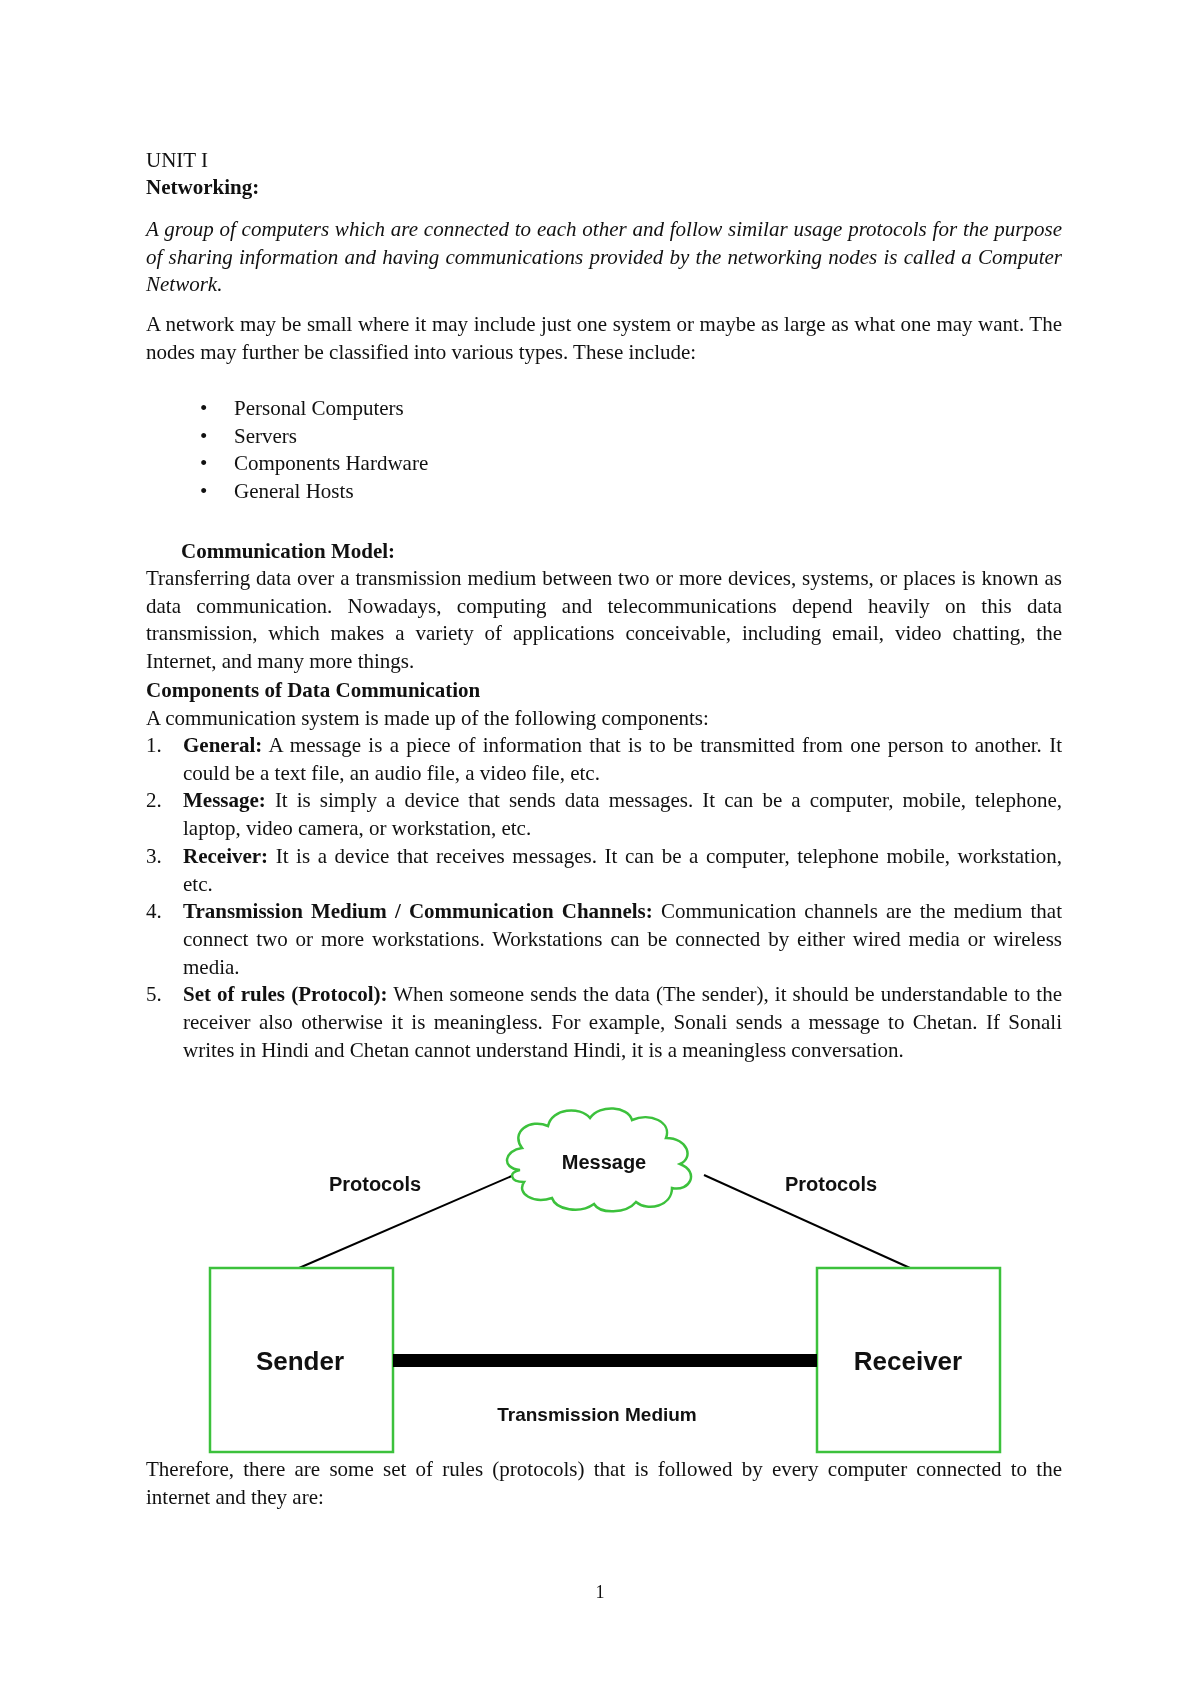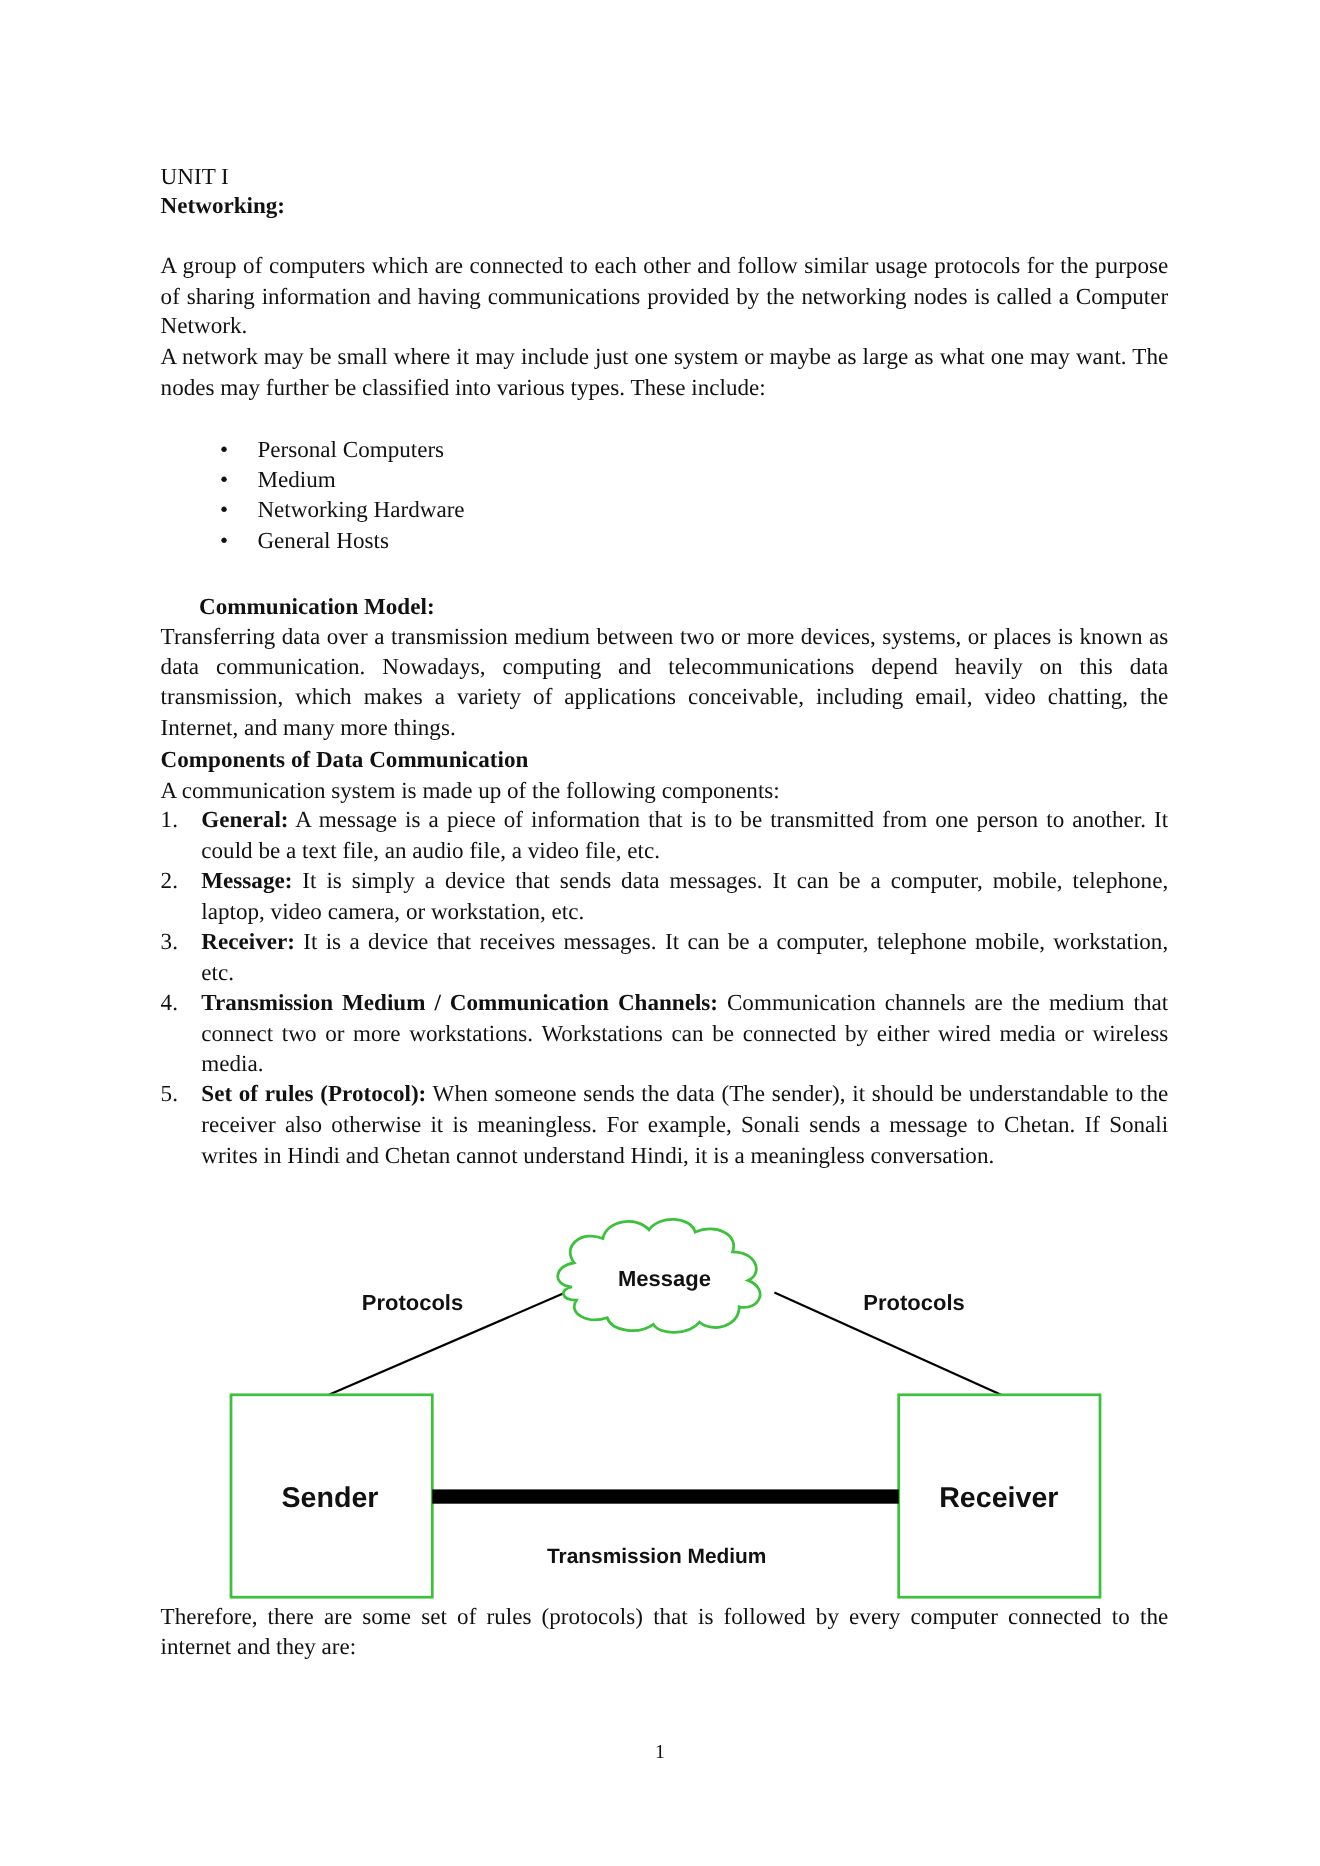--- a/index.html
+++ b/index.html
@@ -23,27 +23,27 @@
   .pagenum { position: absolute; top: 1582px; left: 0; width: 1200px; text-align: center; font-size: 18px; }
 </style>
 </head>
 <body>
 
 <div class="page">
   <div class="title">UNIT I</div>
 
   <p class="p h" style="top:174px;">Networking:</p>
 
-  <p class="p" style="top:228px;"> A group of computers which are connected to each other and follow similar usage protocols for the purpose of sharing information and having communications provided by the networking nodes is called a Computer Network.</p>
+  <p class="p" style="top:216px;font-style:italic;"> A group of computers which are connected to each other and follow similar usage protocols for the purpose of sharing information and having communications provided by the networking nodes is called a Computer Network.</p>
   <p class="p" style="top:311px;">A network may be small where it may include just one system or maybe as large as what one may want. The nodes may further be classified into various types. These include:</p>
 
   <ul class="bullets">
     <li>Personal Computers</li>
-    <li>Medium</li>
-    <li>Networking Hardware</li>
+    <li>Servers</li>
+    <li>Components Hardware</li>
     <li>General Hosts</li>
   </ul>
 
   <p class="p h" style="top:538px;margin-left:35px;">Communication Model:</p>
   <p class="p" style="top:565px;">Transferring data over a transmission medium between two or more devices, systems, or places is known as data communication. Nowadays, computing and telecommunications depend heavily on this data transmission, which makes a variety of applications conceivable, including email, video chatting, the Internet, and many more things.</p>
 
   <p class="p h" style="top:677px;">Components of Data Communication</p>
   <p class="p" style="top:705px;">A communication system is made up of the following components:</p>
 
   <ol class="ol">

